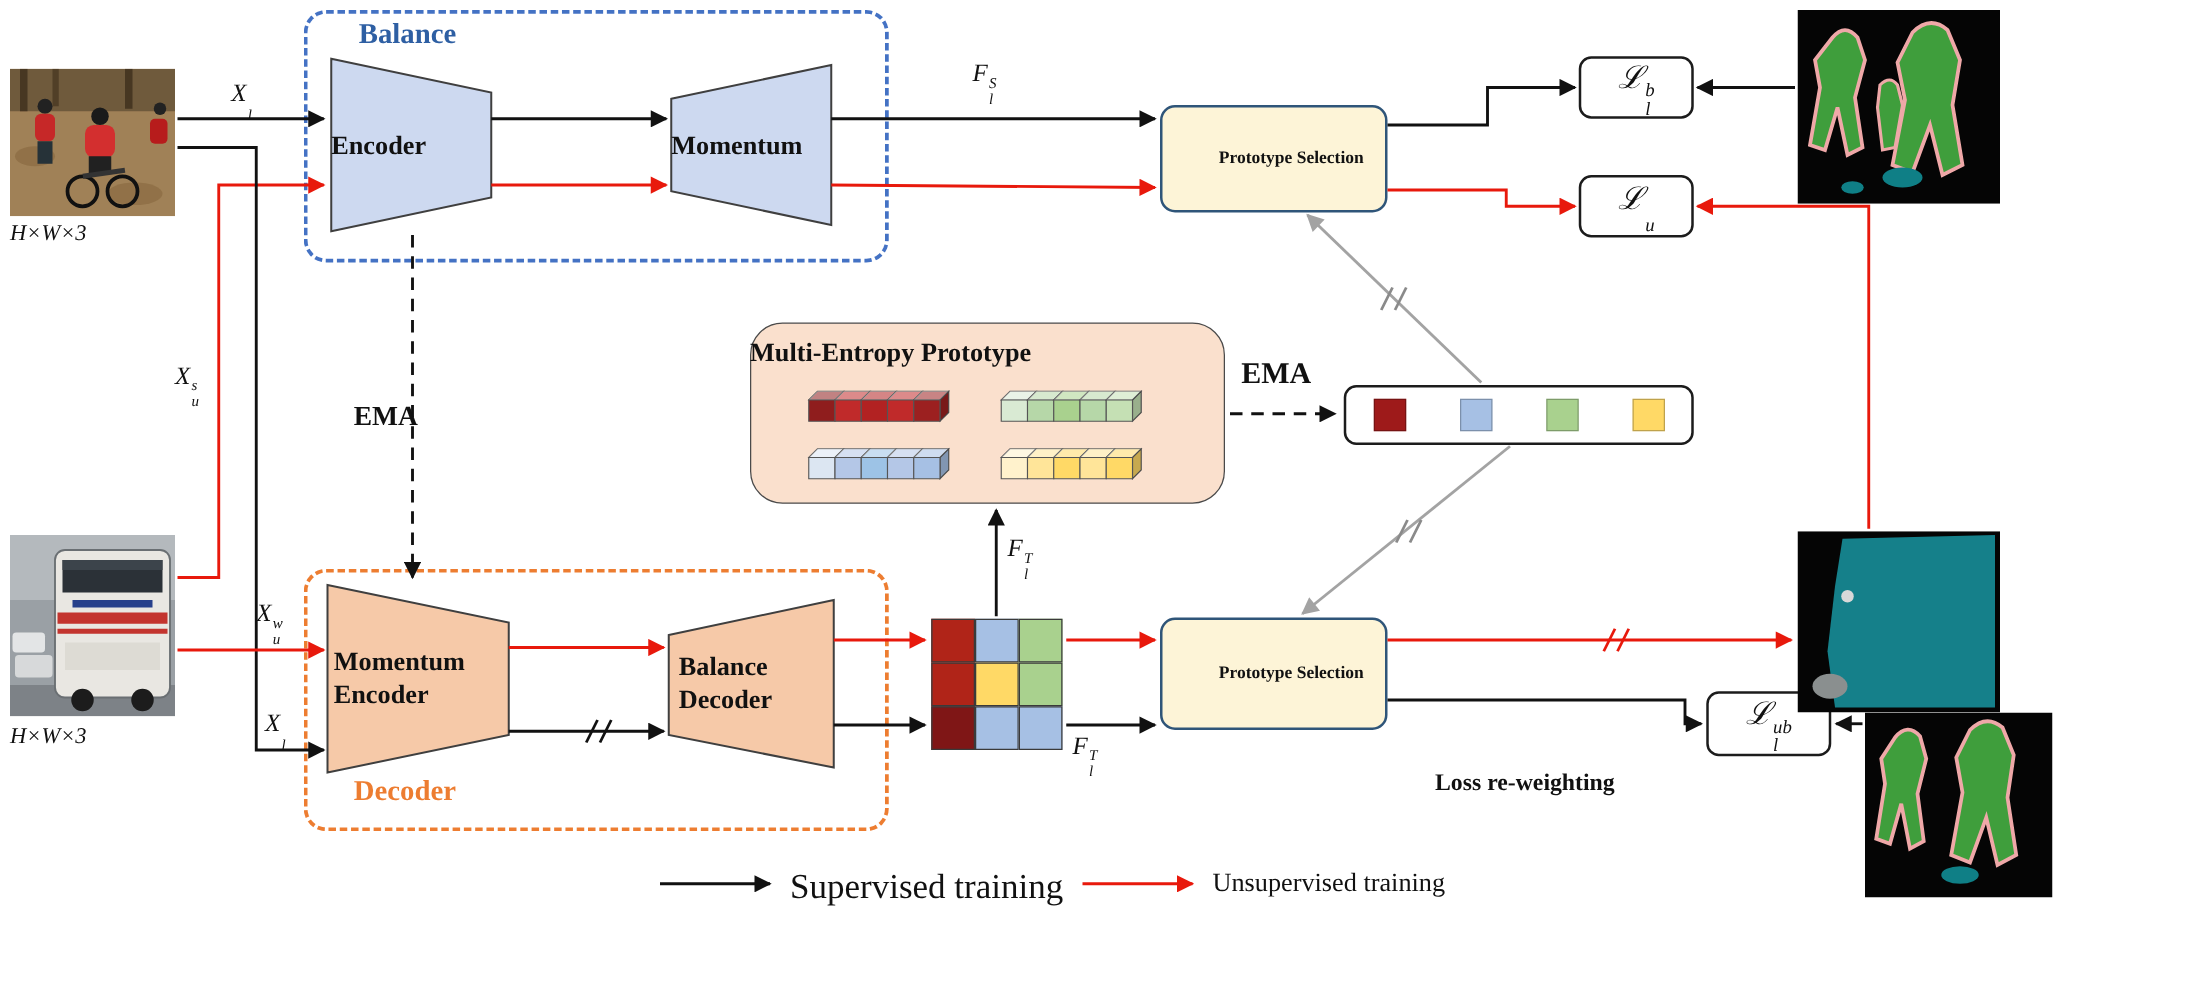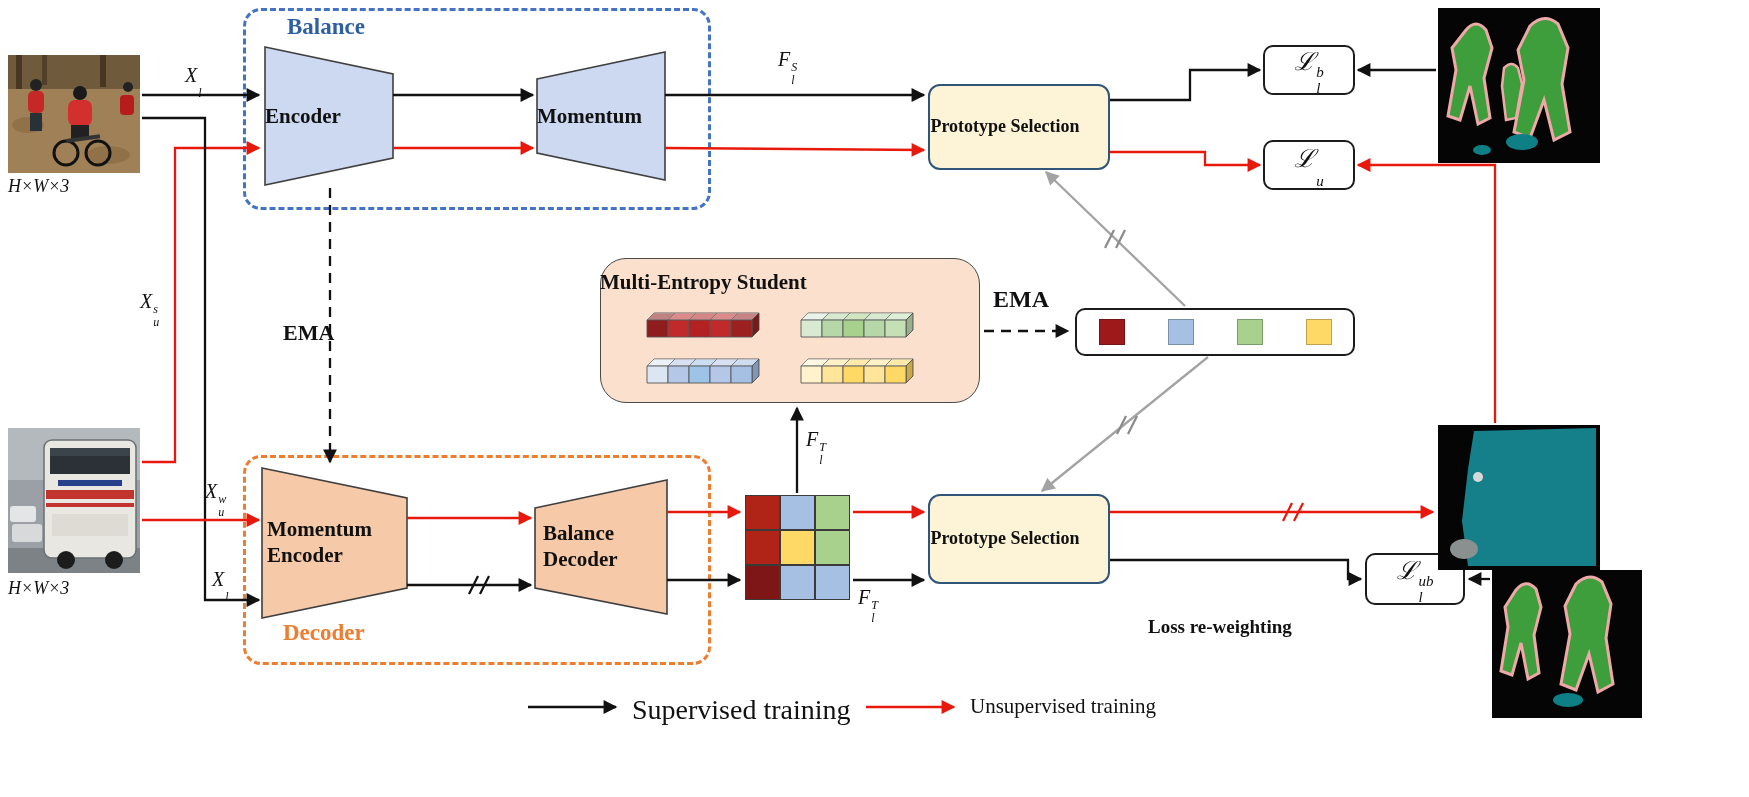--- a/index.html
+++ b/index.html
@@ -6,22 +6,22 @@
   body{background:#ffffff;font-family:"Liberation Serif",serif;color:#111}
   #canvas{position:relative;width:1749px;height:797px;background:#fff;overflow:hidden}
   .lbl{position:absolute;z-index:6;white-space:nowrap}
   .bold{font-weight:bold}
   .center{text-align:left;white-space:normal}
   .box{position:absolute;z-index:2}
   #student-box{border:3.5px dashed var(--student-border);border-radius:18px}
   #teacher-box{border:3.5px dashed var(--teacher-border);border-radius:18px}
   #mes-box{background:var(--mes-fill);border:1.6px solid #4a4a4a;border-radius:26px}
   .ps{background:var(--ps-fill);border:2.4px solid var(--ps-border);border-radius:12px;
-      display:flex;align-items:center;justify-content:flex-start;text-align:center;
-      font-weight:bold;font-size:18px;line-height:1.3}
+      display:flex;align-items:center;justify-content:flex-end;text-align:center;
+      font-weight:bold;font-size:14px;line-height:1.3}
   .loss{background:#fff;border:2px solid #1c1c1c;border-radius:10px;
         display:flex;align-items:center;justify-content:center}
   .proto{background:#fff;border:2px solid #1c1c1c;border-radius:10px}
   .math{font-style:italic;font-family:"Liberation Serif","DejaVu Serif",serif;white-space:nowrap}
   .mbase{font-style:italic}
   .mscripts{display:inline-flex;flex-direction:column;font-size:0.6em;line-height:1.05;
             margin-left:1px;vertical-align:-0.45em}
   .msup{min-height:1em}
   #overlay{position:absolute;left:0;top:0;z-index:5;pointer-events:none}
   .ln{fill:none;stroke-width:2.3}
@@ -94,21 +94,21 @@
 
   <div class="box" id="teacher-box" style="left:243px;top:455px;width:468px;height:210px"></div>
   <div class="lbl bold" style="left:283px;top:620px;font-size:23px;color:var(--teacher-label)">Decoder</div>
 
   <div class="lbl bold center" style="left:265px;top:104px;width:128px;font-size:21px">Encoder</div>
   <div class="lbl bold center" style="left:537px;top:104px;width:128px;font-size:21px">Momentum</div>
   <div class="lbl bold center" style="left:267px;top:516px;width:134px;font-size:21px;line-height:1.25">Momentum Encoder</div>
   <div class="lbl bold center" style="left:543px;top:520px;width:118px;font-size:21px;line-height:1.25">Balance Decoder</div>
 
   <div class="box" id="mes-box" style="left:600px;top:258px;width:380px;height:145px"></div>
-  <div class="lbl bold center" style="left:600px;top:270px;width:380px;font-size:21px">Multi-Entropy Student</div>
+  <div class="lbl bold center" style="left:600px;top:270px;width:380px;font-size:21px">Multi-Entropy Prototype</div>
   <div class="cubes" style="left:646px;top:312px"><svg width="114" height="26">
         <polygon points="1,8 8,1 29,1 22,8" fill="#8f1d1d" stroke="#555" stroke-width="0.9"></polygon>
         <polygon points="1,8 8,1 29,1 22,8" fill="rgba(255,255,255,.45)" stroke="none" stroke-width="0.9"></polygon>
         <polygon points="1,8 22,8 22,25 1,25" fill="#8f1d1d" stroke="#555" stroke-width="0.9"></polygon>
         <polygon points="22,8 29,1 50,1 43,8" fill="#c02a2a" stroke="#555" stroke-width="0.9"></polygon>
         <polygon points="22,8 29,1 50,1 43,8" fill="rgba(255,255,255,.45)" stroke="none" stroke-width="0.9"></polygon>
         <polygon points="22,8 43,8 43,25 22,25" fill="#c02a2a" stroke="#555" stroke-width="0.9"></polygon>
         <polygon points="43,8 50,1 71,1 64,8" fill="#b22222" stroke="#555" stroke-width="0.9"></polygon>
         <polygon points="43,8 50,1 71,1 64,8" fill="rgba(255,255,255,.45)" stroke="none" stroke-width="0.9"></polygon>
         <polygon points="43,8 64,8 64,25 43,25" fill="#b22222" stroke="#555" stroke-width="0.9"></polygon>

